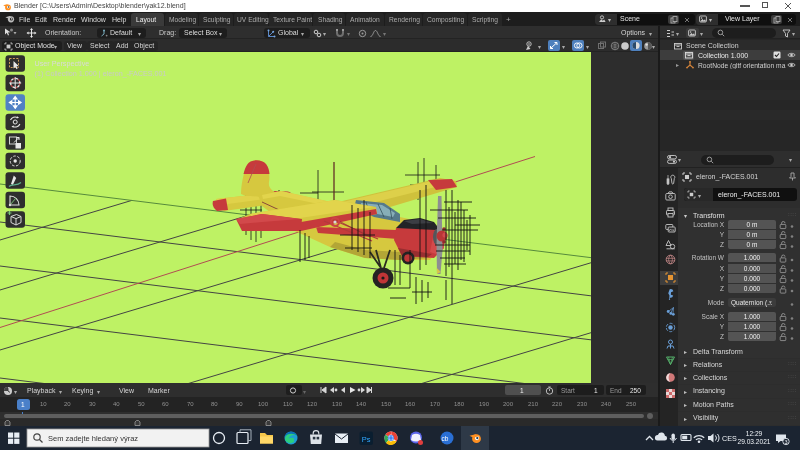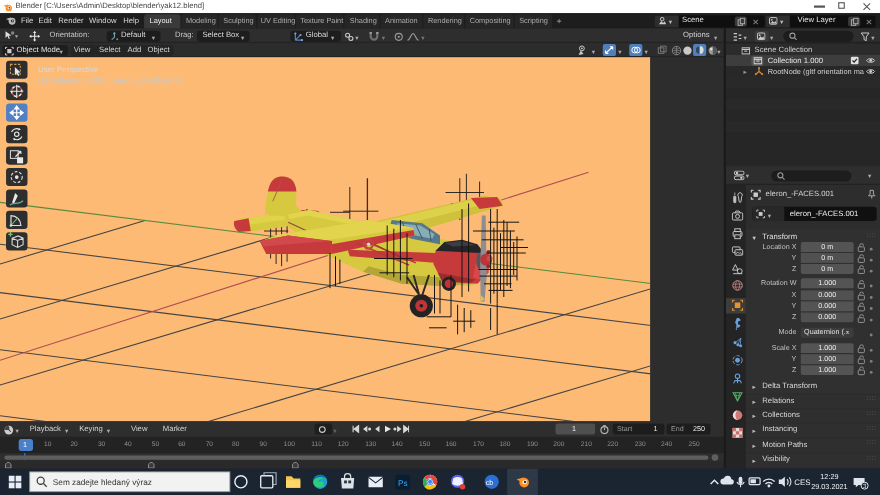--- a/index.html
+++ b/index.html
@@ -202,21 +202,21 @@
         <path d="M5,0.9 a3.6,3.6 0 0 0 0,7.2 Z" fill="#2a4a6b"></path>
       </svg>
     <svg class="abs" style="left:643px;top:2px;" width="10" height="10" viewBox="0 0 10 10">
         <circle cx="5" cy="5" r="3.8" fill="#9a9a9a"></circle>
         <path d="M5,1.2 a3.8,3.8 0 0 1 0,7.6 Z" fill="#565656"></path>
         <circle cx="3.6" cy="3.6" r="1.2" fill="#e0e0e0"></circle>
       </svg>
     <div class="txt" style="left:652px;top:3.5px;font-size:6px;color:#aaa;">▾</div>
   </div>
 
-  <div class="abs" id="viewport" style="left:0;top:52px;width:591px;height:331px;background:#fdba74;overflow:hidden;">
+  <div class="abs" id="viewport" style="left:0;top:52px;width:591px;height:331px;background:#bef264;overflow:hidden;">
   <svg width="658" height="331" viewBox="0 0 658 331" style="position:absolute;left:0;top:0;">
 
     <g stroke="#444444" stroke-width="1" fill="none">
       <path d="M0,170 L658,252.2"></path>
       <path d="M0,214 L658,296.2"></path>
       <path d="M0,266 L658,348.2"></path>
       <path d="M0,326 L658,408"></path>
       <path d="M0,188 L131.8,148.4"></path>
       <path d="M0,238 L249.6,163"></path>
       <path d="M0,298 L390.9,180.7"></path>

